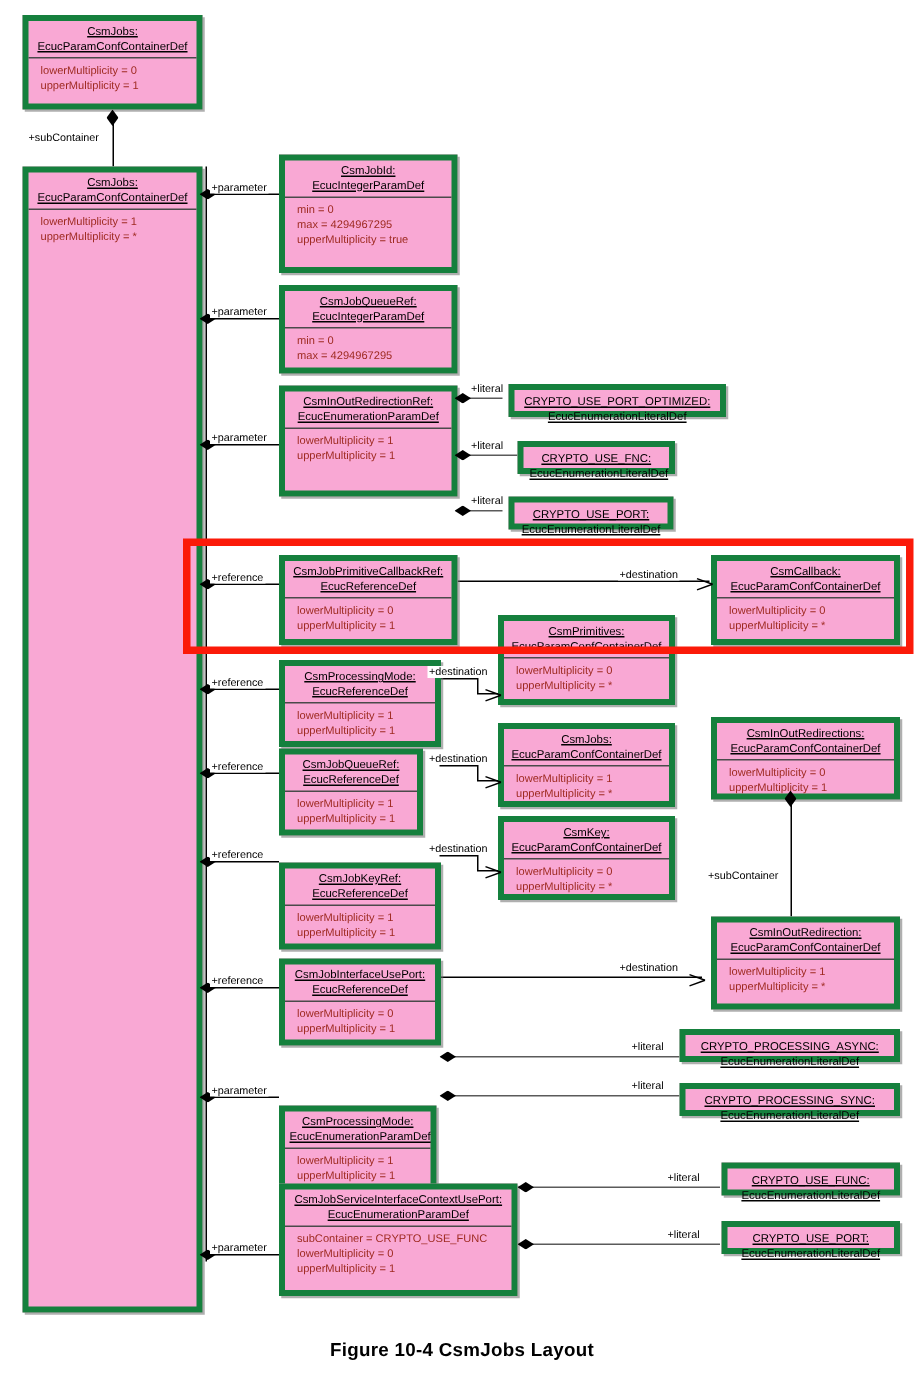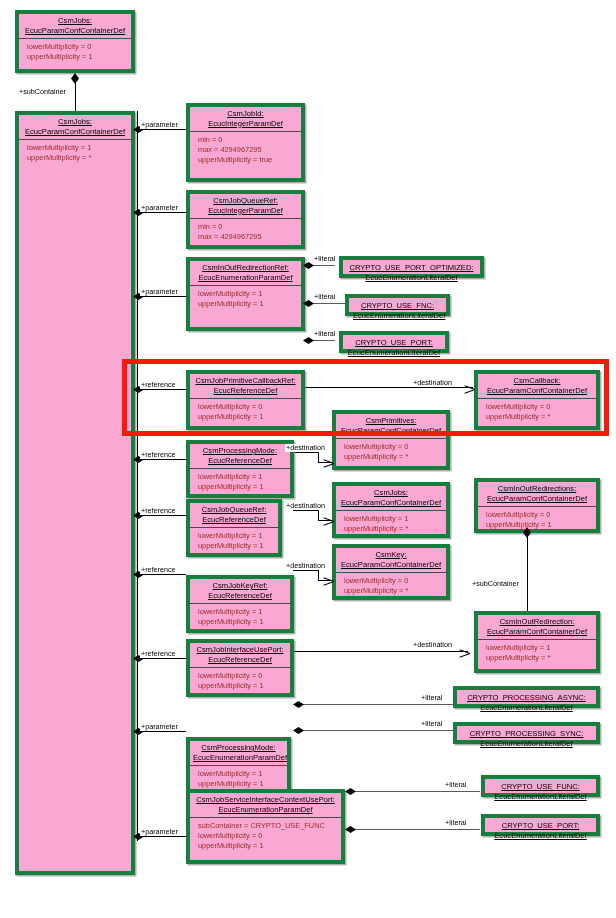--- a/index.html
+++ b/index.html
@@ -482,14 +482,15 @@
     </div>
     <div class="body">
       <span>subContainer = CRYPTO_USE_FUNC</span>
       <span>lowerMultiplicity = 0</span>
       <span>upperMultiplicity = 1</span>
     </div>
   </div>
 
   <div class="highlight" style="left:122px; top:359px; width:487px; height:77px;"></div>
 
+  <div class="caption" style="top:893px;">Figure 10-4 CsmJobs Layout</div>
 
 </div>
 
 </body></html>

